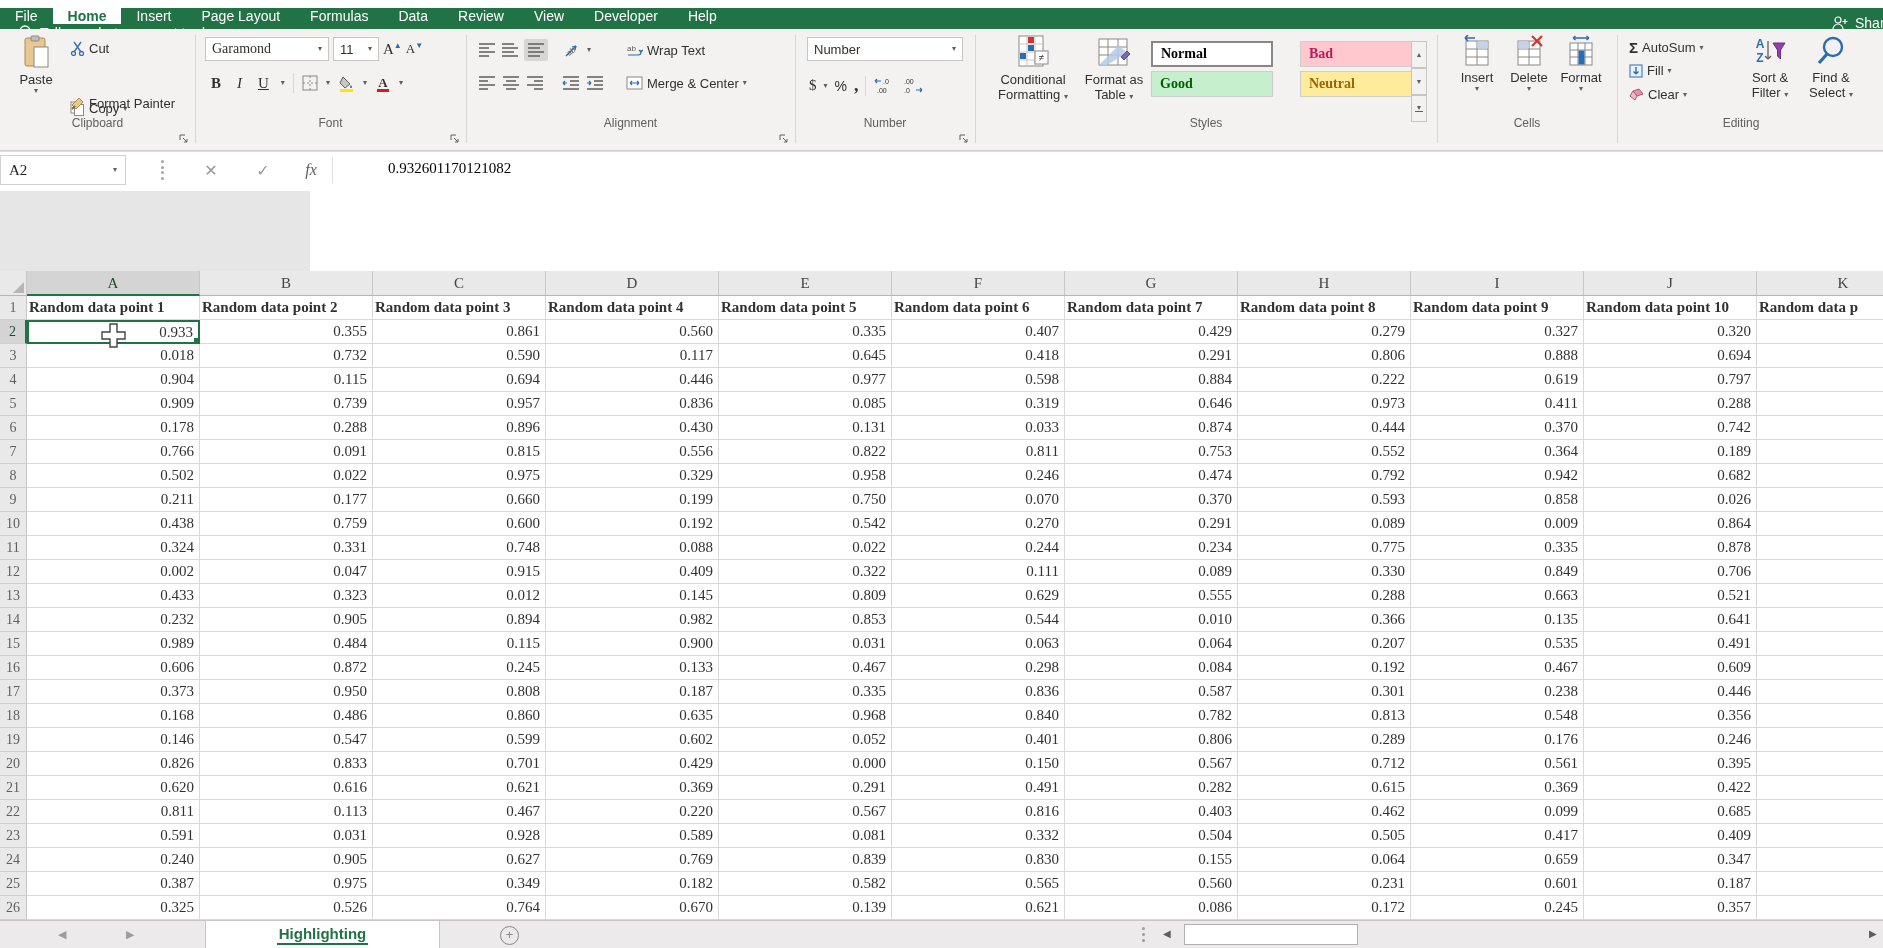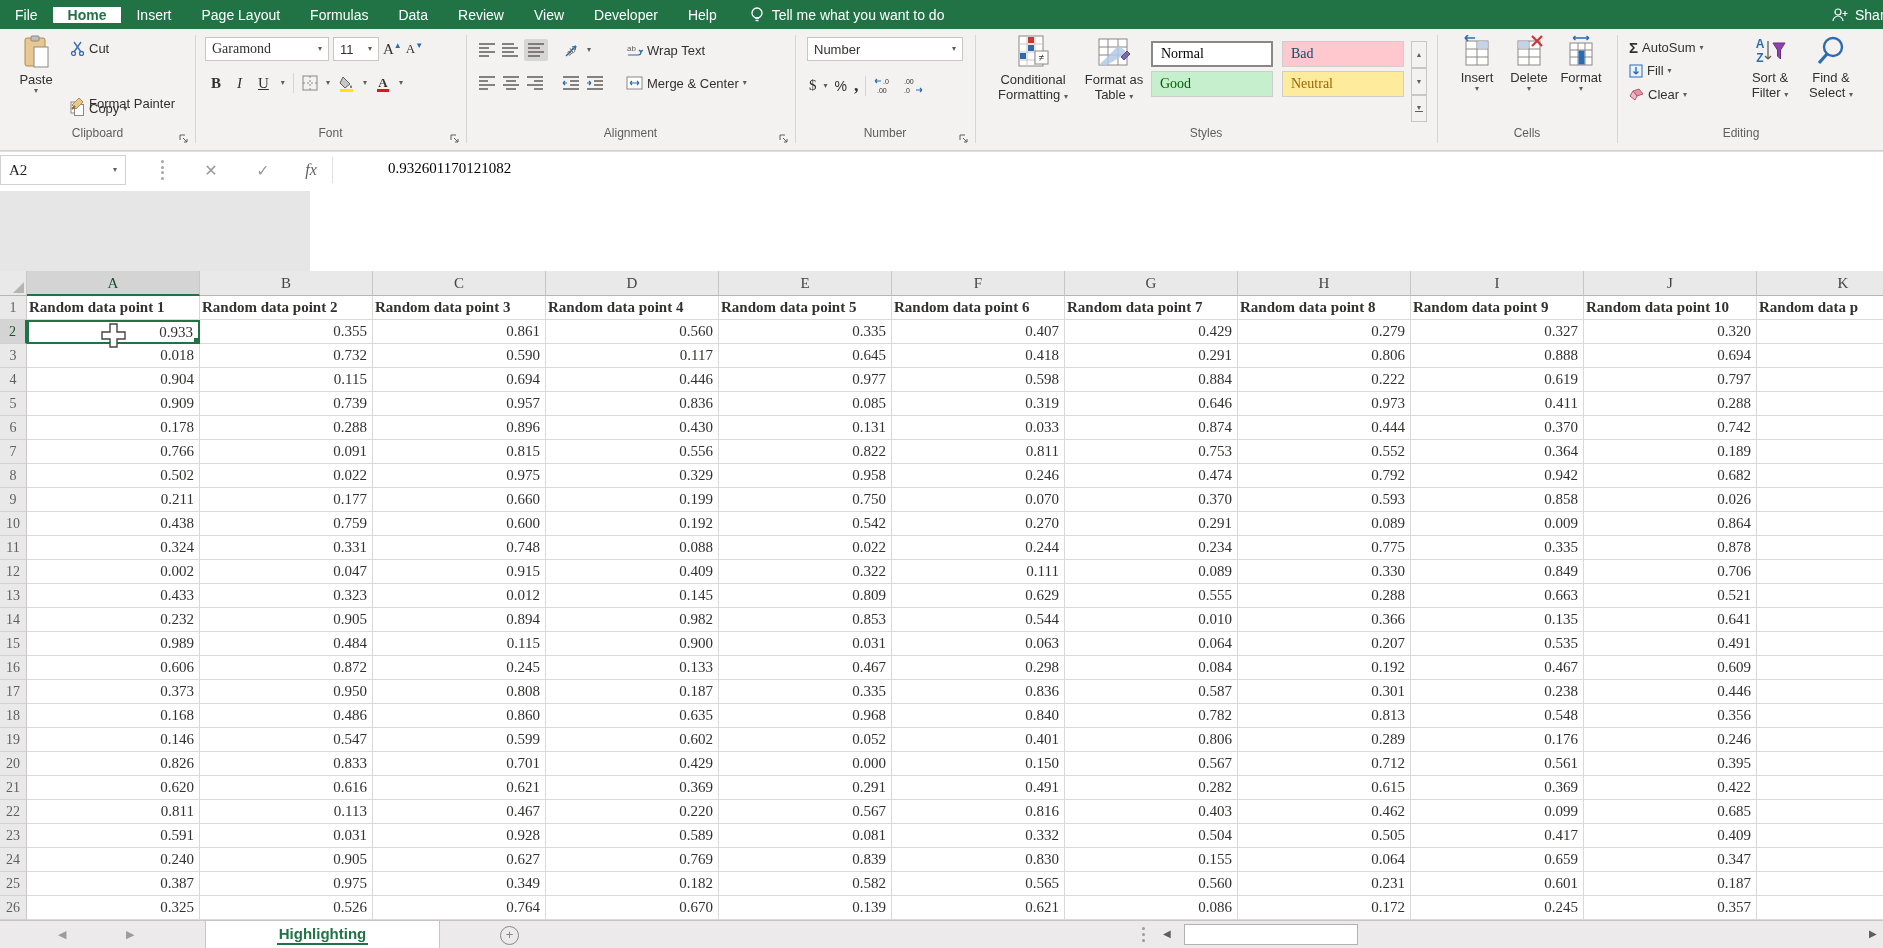--- a/index.html
+++ b/index.html
@@ -1,30 +1,30 @@
 <!DOCTYPE html>
 <html><head>
 <meta charset="utf-8">
 <style>
   html,body{margin:0;padding:0;background:#fff;}
   .app{position:relative;width:1883px;height:948px;overflow:hidden;background:#fff;
        font-family:"Liberation Sans",sans-serif;color:#323130;-webkit-font-smoothing:antialiased;}
   
-  .menubar{position:absolute;top:0;left:0;width:1883px;height:29px;background:#217346;
-           display:flex;align-items:center;color:#fff;font-size:14px;}
+  .menubar{position:absolute;top:8px;left:0;width:1883px;height:29px;background:#217346;
+           display:flex;align-items:flex-start;color:#fff;font-size:14px;flex-direction:column;}
   .mtab{padding:0 15px;display:flex;align-items:center;cursor:default;white-space:nowrap;}
   .mtab.active{background:#fff;color:#217346;font-weight:bold;}
   .tellme{display:flex;align-items:center;gap:8px;margin-left:18px;white-space:nowrap;}
   .share{position:absolute;left:1832px;top:0;height:29px;display:flex;align-items:center;gap:6px;white-space:nowrap;}
   
   .ribbon{position:absolute;top:29px;left:0;width:1883px;height:121px;background:#f3f2f1;
           border-bottom:1px solid #d2d0ce;font-size:13px;}
   .rgroup{position:absolute;top:0;height:121px;}
   .rgsep{position:absolute;top:6px;width:1px;height:108px;background:#d8d6d4;}
-  .rglabel{position:absolute;bottom:10px;left:0;right:0;text-align:center;font-size:12px;color:#605e5c;}
+  .rglabel{position:absolute;bottom:20px;left:0;right:0;text-align:center;font-size:12px;color:#605e5c;}
   .launcher{position:absolute;bottom:5px;right:5px;width:12px;height:12px;}
   .car{font-size:8px;color:#605e5c;line-height:1;}
   .bigbtn{position:absolute;display:flex;flex-direction:column;align-items:center;text-align:center;line-height:15px;}
   .bigbtn .lbl{margin-top:3px;}
   .row{position:absolute;display:flex;align-items:center;gap:6px;}
   .sbtn{display:flex;align-items:center;gap:4px;white-space:nowrap;}
   .icbox{display:flex;align-items:center;justify-content:center;}
   .combo{background:#fff;border:1px solid #c8c6c4;display:flex;align-items:center;
          padding:0 6px;height:24px;box-sizing:border-box;color:#323130;}
   .combo .car{margin-left:auto;}
@@ -365,23 +365,23 @@
       <div class="bigbtn" style="left:104px;top:6px;width:70px;">
         <svg width="34" height="34" viewBox="0 0 34 34">
           <rect x="2" y="4" width="28" height="26" fill="#fff" stroke="#8a8886"></rect>
           <path d="M2 12 H30 M2 20 H30 M11 4 V30 M21 4 V30" stroke="#8a8886"></path>
           <path d="M2 30 L22 10 L30 18 L10 30 Z" fill="#b3cbe8" opacity="0.85"></path>
           <path d="M24 22 L30 16 L33 19 L27 25 Z" fill="#7b6aa8" stroke="#5a4d80"></path>
         </svg>
         <span class="lbl">Format as</span>
         <span><span>Table</span> <span class="car">▾</span></span>
       </div>
-      <div id="style-gallery" style="position:absolute;left:176px;top:12px;width:254px;display:grid;grid-template-columns:122px 122px;gap:4px 9px;">
+      <div id="style-gallery" style="position:absolute;left:176px;top:12px;width:254px;display:grid;grid-template-columns:122px 122px;gap:4px 27px;font-weight:bold;">
           <div class="chip selected" style="background: rgb(255, 255, 255); color: rgb(0, 0, 0);">Normal</div>
-          <div class="chip" style="background: rgb(255, 199, 206); color: #0c4a6e;">Bad</div>
+          <div class="chip" style="background: rgb(255, 199, 206); color: #be185d;">Bad</div>
           <div class="chip" style="background: rgb(198, 239, 206); color: rgb(0, 97, 0);">Good</div>
           <div class="chip" style="background: rgb(255, 235, 156); color: rgb(156, 101, 0);">Neutral</div>
         </div>
       <div style="position:absolute;left:436px;top:12px;display:flex;flex-direction:column;">
         <span class="gsbtn">▲</span>
         <span class="gsbtn">▼</span>
         <span class="gsbtn" style="flex-direction:column;line-height:3px;">▼<span style="display:block;width:8px;height:1px;background:#605e5c;margin-top:2px;"></span></span>
       </div>
       <span class="rglabel">Styles</span>
     </div>

